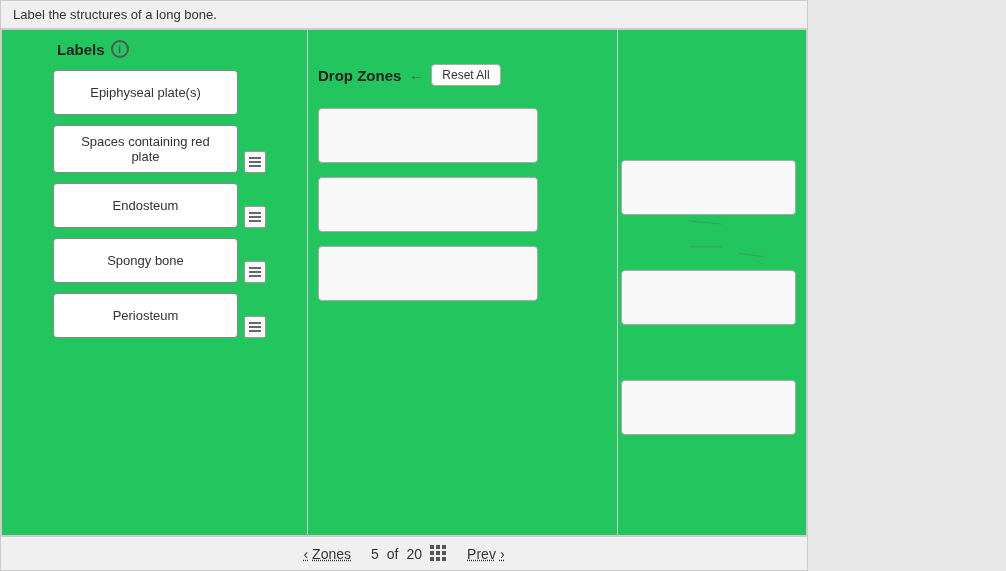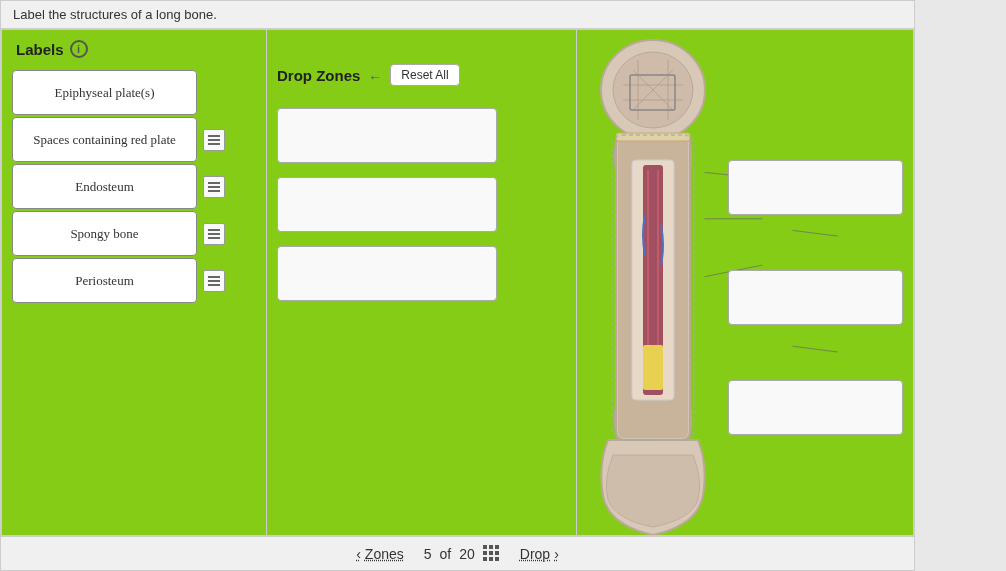--- a/index.html
+++ b/index.html
@@ -6,42 +6,43 @@
     body {
       font-family: Arial, sans-serif;
       background: #e8e8e8;
       width: 1006px;
       height: 571px;
       overflow: hidden;
       position: relative;
     }
 
     .main-container {
-      width: 915px;
+      width: 808px;
       height: 571px;
       background: #f0f0f0;
       border: 1px solid #ccc;
       display: flex;
       flex-direction: column;
     }
 
     .instruction {
       padding: 6px 12px;
       font-size: 13px;
       color: #333;
       background: #f0f0f0;
       border-bottom: 1px solid #ccc;
     }
 
     .content-area {
       display: flex;
       flex: 1;
       border: 1px solid #ccc;
-      background: #84cc16;
+      background: #22c55e;
       position: relative;
+      padding-left: 41px;
     }
 
     
     .labels-panel {
       width: 265px;
       border-right: 1px solid #ccc;
       padding: 10px;
       display: flex;
       flex-direction: column;
     }
@@ -66,24 +67,23 @@
       align-items: center;
       justify-content: center;
       font-size: 11px;
       font-weight: bold;
       color: #555;
       cursor: pointer;
     }
 
     .label-item {
       display: flex;
-      align-items: center;
-      margin-bottom: 2px;
+      align-items: flex-end;
+      margin-bottom: 10px;
       gap: 6px;
-      font-family: Liberation Serif, serif;
     }
 
     .label-box {
       border: 1.5px solid #888;
       border-radius: 4px;
       padding: 8px 12px;
       text-align: center;
       font-size: 13px;
       color: #333;
       width: 185px;
@@ -430,18 +430,18 @@
         <span class="grid-cell"></span>
           <span class="grid-cell"></span>
           <span class="grid-cell"></span>
         <span class="grid-cell"></span>
           <span class="grid-cell"></span>
           <span class="grid-cell"></span>
       </span>
     </div>
 
     <button class="nav-btn">
-      <span>Drop</span>
+      <span>Prev</span>
       <span>›</span>
     </button>
   </div>
 
 </div>
 
 </body></html>

